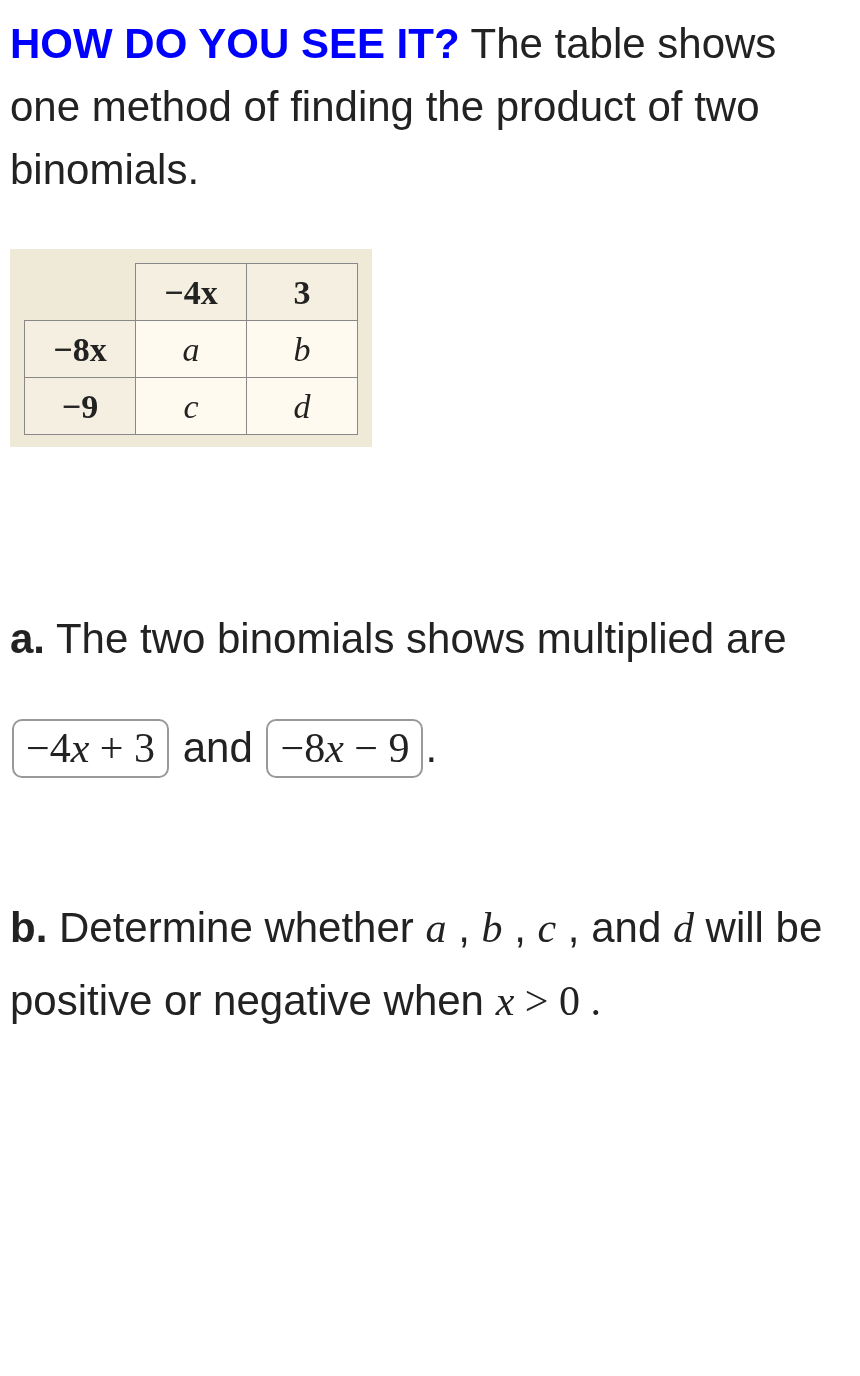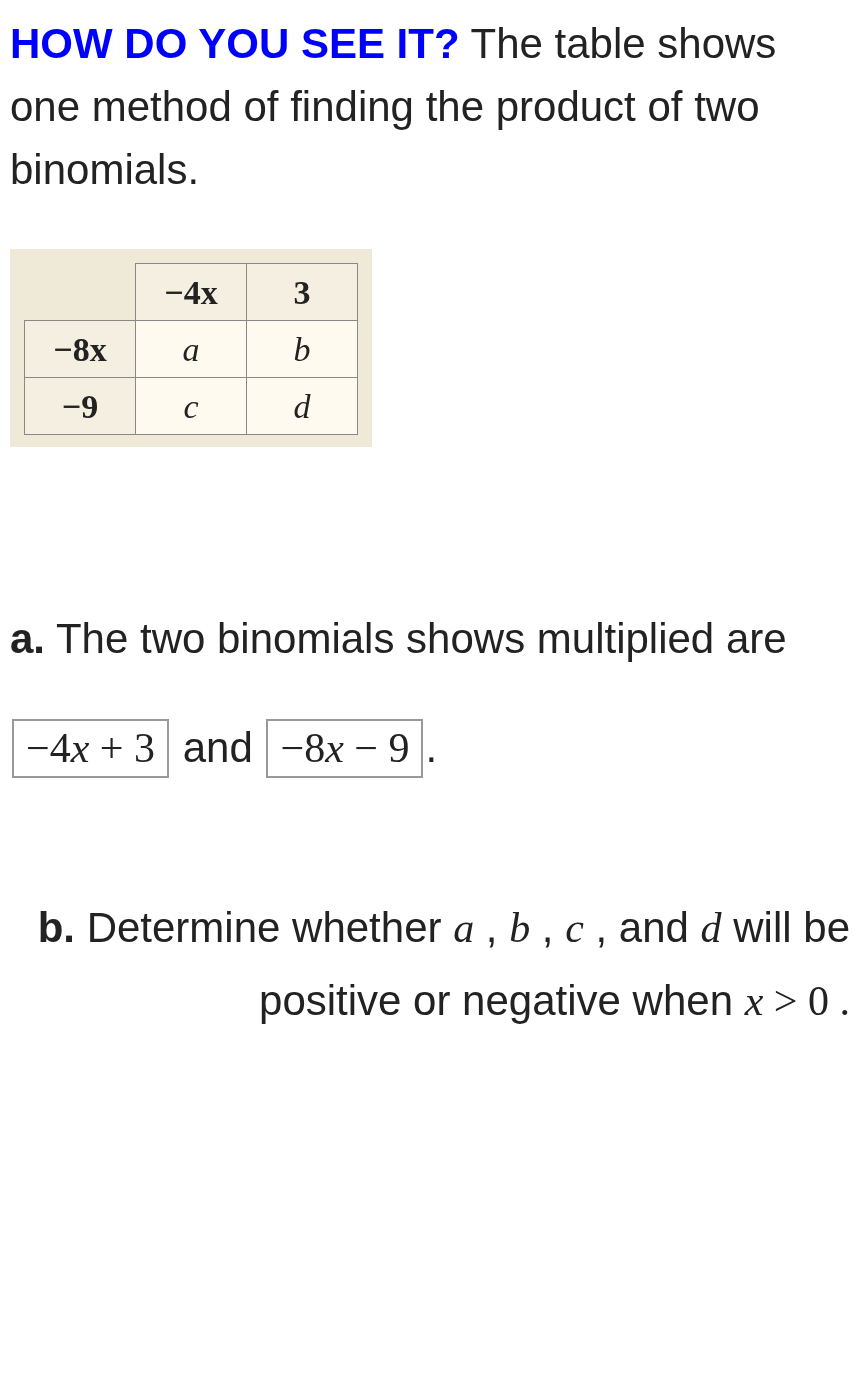--- a/index.html
+++ b/index.html
@@ -62,21 +62,21 @@
   .mathvar {
     font-family: "Times New Roman", Times, serif;
     font-style: italic;
   }
   .mathexpr {
     font-family: "Times New Roman", Times, serif;
   }
   .answer-box {
     display: inline-block;
     border: 2px solid #999;
-    border-radius: 0;
+    border-radius: 10px;
     padding: 2px 12px;
     font-family: "Times New Roman", Times, serif;
     font-size: 42px;
     vertical-align: baseline;
     margin: 0 2px;
     line-height: 1.2;
   }
   .answer-box .mathvar { font-style: italic; }
 </style>
 </head>
@@ -107,18 +107,18 @@
       <td class="cell">d</td>
     </tr>
   </tbody>
     </table>
 </div>
 
 <div class="part" style="line-height:2.6;">
   <span class="part-label">a.</span><span> The two binomials shows multiplied are </span><span class="answer-box"><span>−4</span><span class="mathvar">x</span><span> + 3</span></span><span> and </span><span class="answer-box"><span>−8</span><span class="mathvar">x</span><span> − 9</span></span><span>.</span>
 </div>
 
-<div class="part" style="margin-top:90px;text-align:right;">
+<div class="part" style="margin-top:90px;">
   <span class="part-label">b.</span><span> Determine whether </span><span class="mathvar">a</span><span> , </span><span class="mathvar">b</span><span> , </span><span class="mathvar">c</span><span> , and </span><span class="mathvar">d</span><span> will be positive or negative when </span><span class="mathvar">x</span><span class="mathexpr"> &gt; 0 .</span>
 </div>
 
 
 
 
 </body></html>

